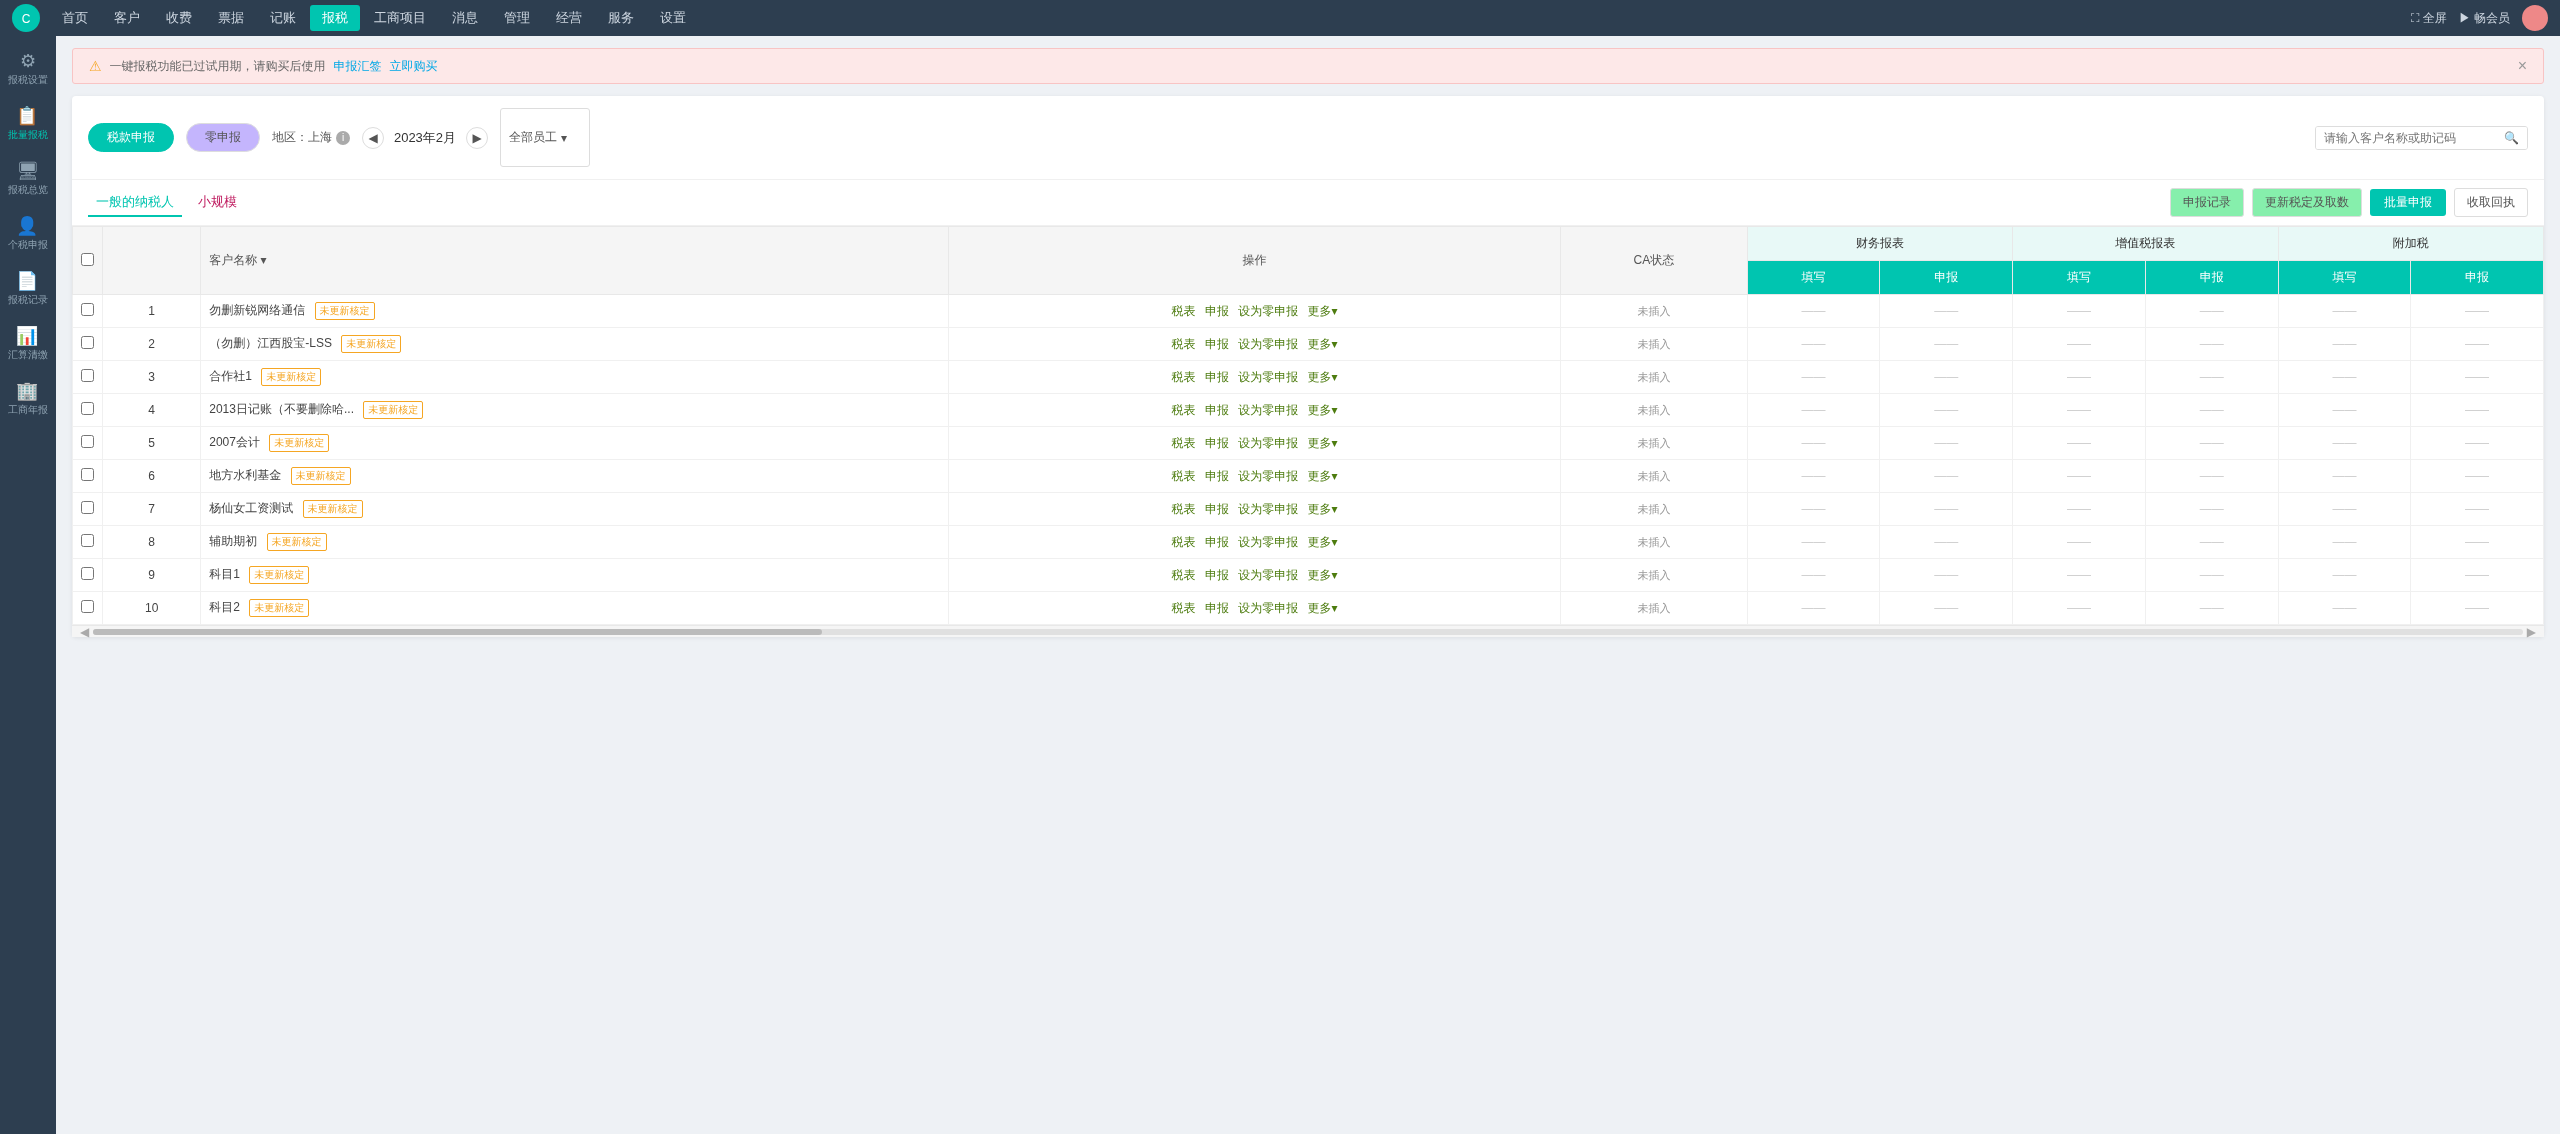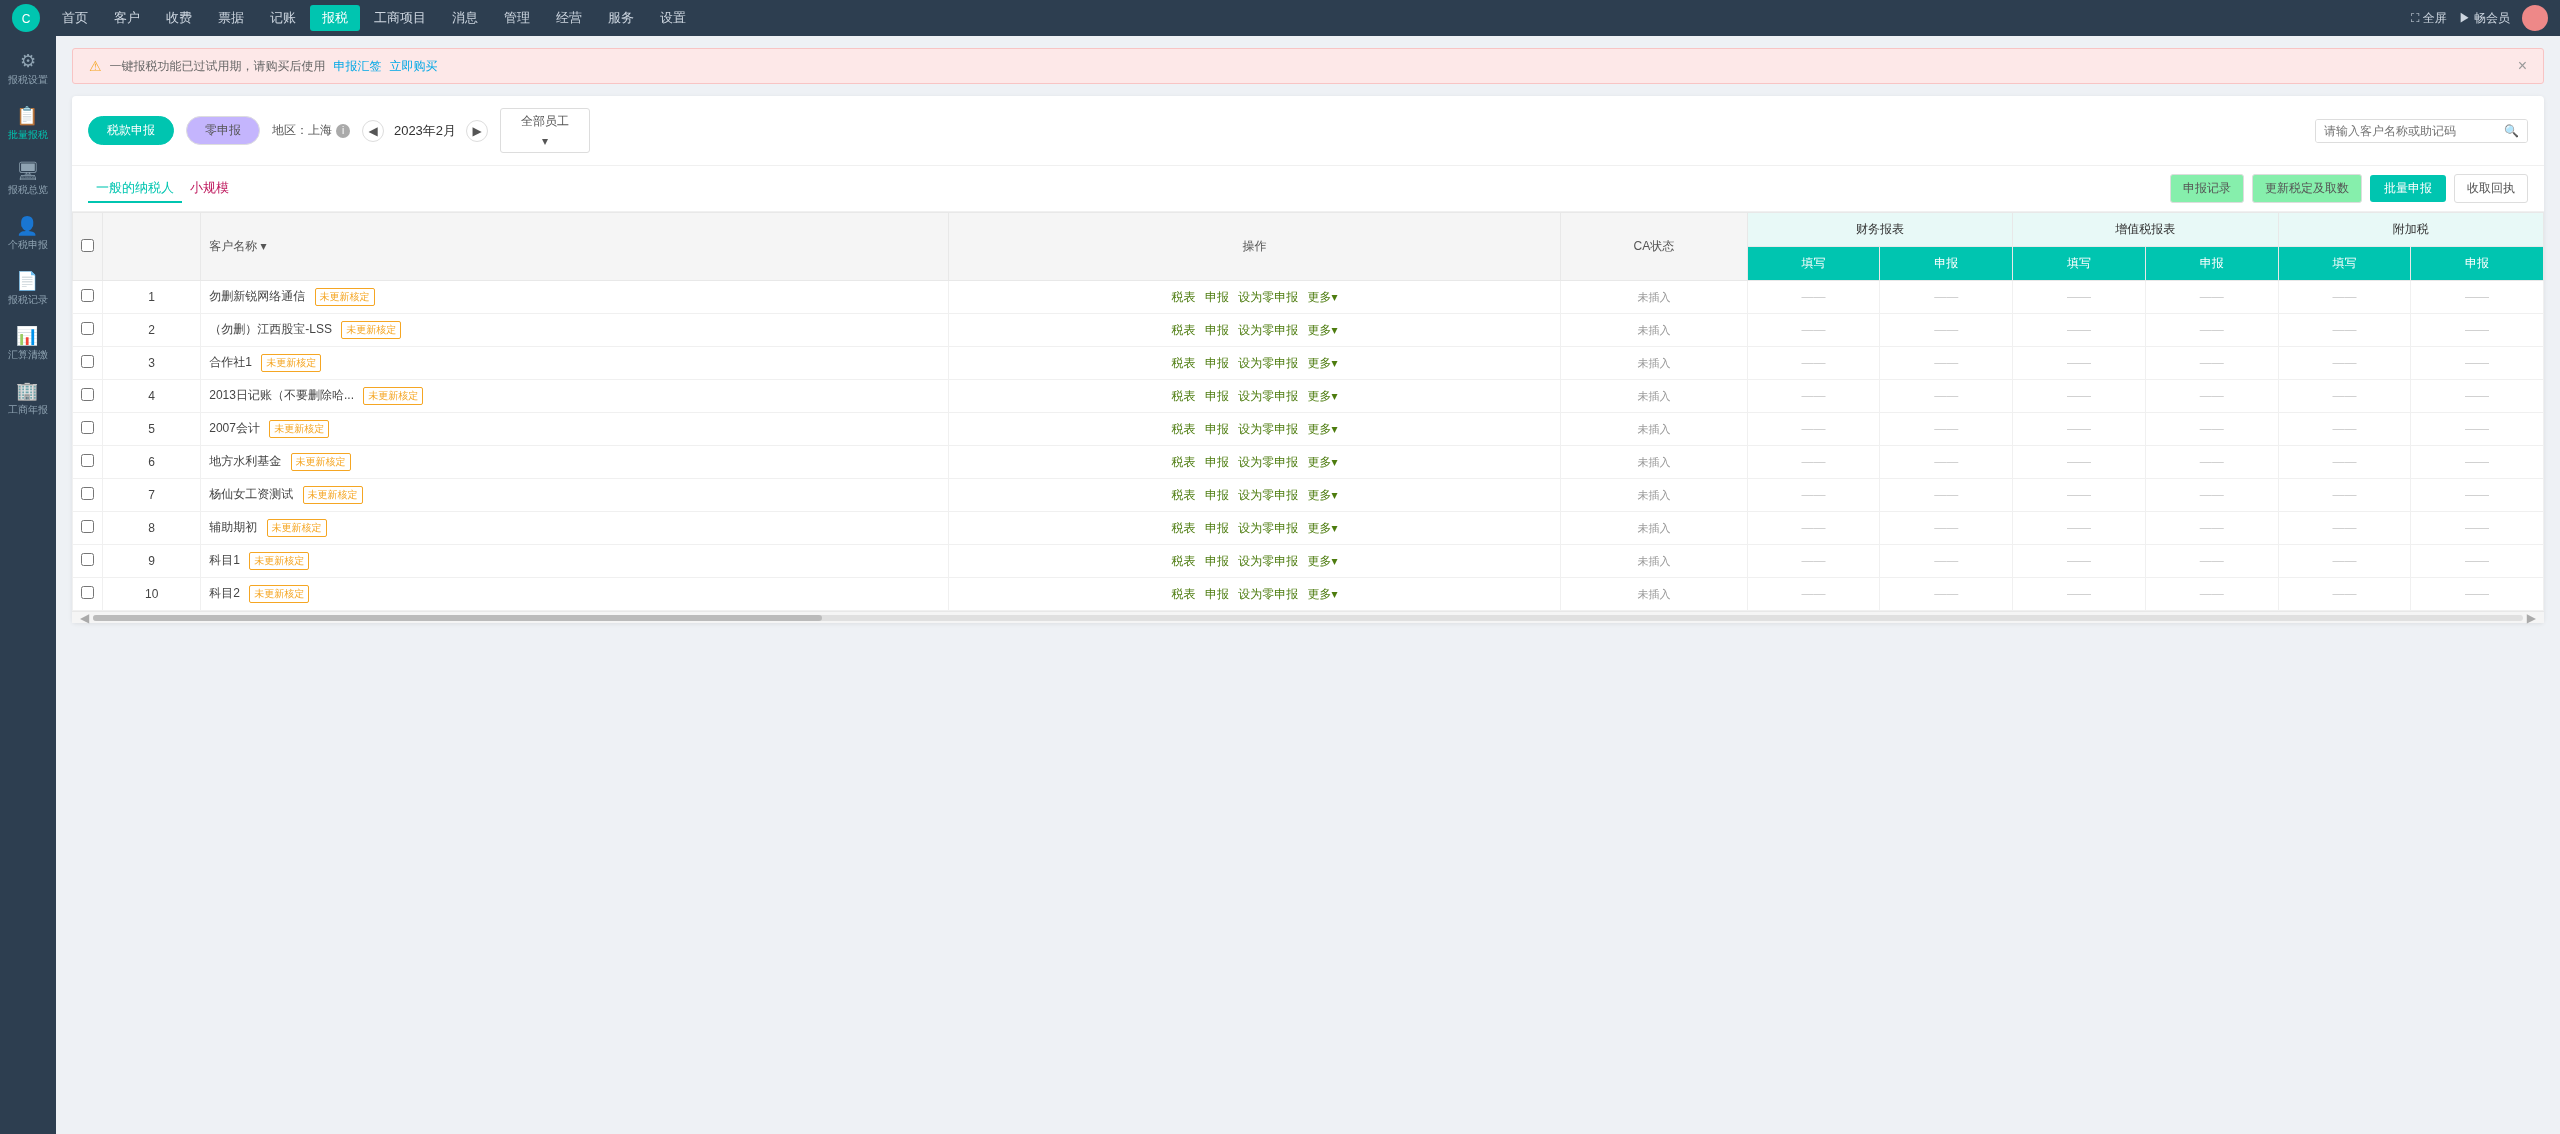--- a/index.html
+++ b/index.html
@@ -36,27 +36,27 @@
     .card { background: #fff; margin: 12px 16px; border-radius: 4px; box-shadow: 0 1px 4px rgba(0,0,0,0.08); }
 
     
     .toolbar { display: flex; align-items: center; padding: 12px 16px; gap: 12px; border-bottom: 1px solid #f0f0f0; }
     .tab-btn { padding: 5px 18px; border-radius: 20px; border: 1px solid #ddd; background: #c4b5fd; cursor: pointer; font-size: 12px; color: #555; }
     .tab-btn.active { background: #00c5b0; color: #fff; border-color: #00c5b0; }
     .region-label { font-size: 12px; color: #555; display: flex; align-items: center; gap: 4px; }
     .date-nav { display: flex; align-items: center; gap: 6px; }
     .date-nav .arrow { width: 22px; height: 22px; border-radius: 50%; border: 1px solid #ddd; background: #fff; cursor: pointer; display: flex; align-items: center; justify-content: center; font-size: 12px; color: #555; }
     .date-display { font-size: 13px; font-weight: normal; color: #333; min-width: 70px; text-align: center; }
-    .staff-select { border: 1px solid #ddd; border-radius: 3px; padding: 4px 8px; font-size: 12px; color: #555; background: #fff; cursor: pointer; display: flex; align-items: center; gap: 4px; min-width: 90px; flex-direction: column; }
+    .staff-select { border: 1px solid #ddd; border-radius: 3px; padding: 20px 8px; font-size: 12px; color: #555; background: #fff; cursor: pointer; display: flex; align-items: center; gap: 4px; min-width: 90px; }
     .search-box { margin-left: auto; display: flex; align-items: center; border: 1px solid #ddd; border-radius: 3px; overflow: hidden; }
     .search-box input { border: none; outline: none; padding: 4px 8px; font-size: 12px; width: 180px; color: #999; }
     .search-box .search-icon { padding: 4px 8px; background: #fff; cursor: pointer; color: #aaa; }
 
     
-    .sub-toolbar { display: flex; align-items: center; padding: 8px 16px; border-bottom: 1px solid #f0f0f0; }
+    .sub-toolbar { display: flex; align-items: center; padding: 8px 16px; gap: 8px; border-bottom: 1px solid #f0f0f0; }
     .type-tab { font-size: 13px; color: #be185d; padding: 4px 8px; cursor: pointer; border-bottom: 2px solid transparent; }
     .type-tab.active { color: #00c5b0; border-bottom: 2px solid #00c5b0; }
     .sub-toolbar-right { margin-left: auto; display: flex; gap: 8px; align-items: center; }
     .btn-outline { padding: 5px 12px; border: 1px solid #ddd; background: #86efac; border-radius: 3px; font-size: 12px; color: #555; cursor: pointer; }
     .btn-primary { padding: 5px 14px; background: #00c5b0; color: #fff; border: none; border-radius: 3px; font-size: 12px; cursor: pointer; }
     .btn-default { padding: 5px 12px; background: #fff; border: 1px solid #ddd; border-radius: 3px; font-size: 12px; color: #555; cursor: pointer; }
 
     
     .table-wrap { overflow: auto; }
     table { width: 100%; border-collapse: collapse; font-size: 12px; }

